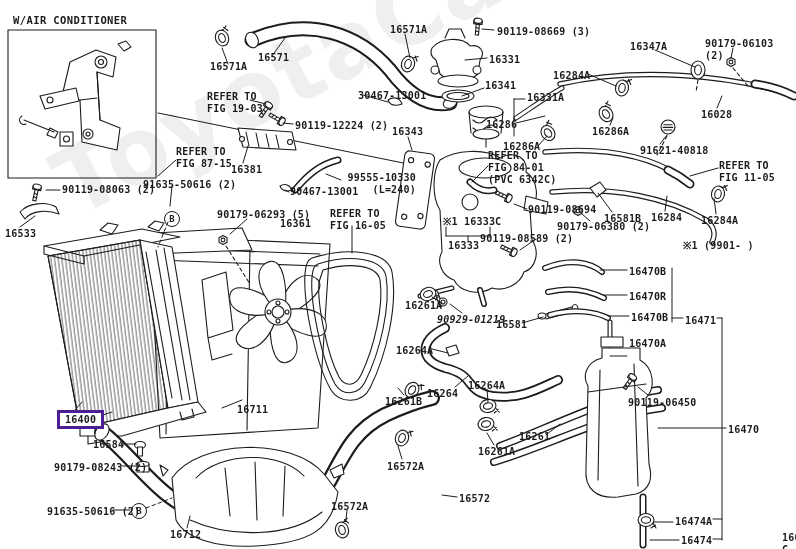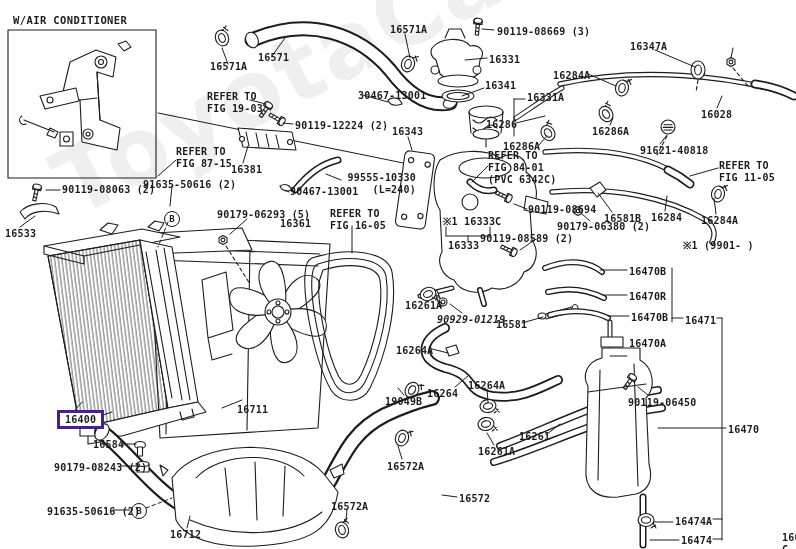--- a/index.html
+++ b/index.html
@@ -270,20 +270,21 @@
   </svg>
 
   <div id="label-layer">
       <div class="lbl title" style="left: 13px; top: 14px;">W/AIR CONDITIONER</div>
       <div class="lbl" style="left: 210px; top: 61px;">16571A</div>
       <div class="lbl" style="left: 258px; top: 52px;">16571</div>
       <div class="lbl" style="left: 390px; top: 24px;">16571A</div>
       <div class="lbl" style="left: 497px; top: 26px;">90119-08669 (3)</div>
       <div class="lbl" style="left: 489px; top: 54px;">16331</div>
       <div class="lbl" style="left: 630px; top: 41px;">16347A</div>
+      <div class="lbl" style="left: 705px; top: 38px;">90179-06103 (2)</div>
       <div class="lbl" style="left: 553px; top: 70px;">16284A</div>
       <div class="lbl" style="left: 485px; top: 80px;">16341</div>
       <div class="lbl" style="left: 527px; top: 92px;">16331A</div>
       <div class="lbl" style="left: 486px; top: 119px;">16286</div>
       <div class="lbl" style="left: 701px; top: 109px;">16028</div>
       <div class="lbl" style="left: 592px; top: 126px;">16286A</div>
       <div class="lbl" style="left: 640px; top: 145px;">91621-40818</div>
       <div class="lbl note" style="left: 719px; top: 160px;">REFER TO
 FIG 11-05</div>
       <div class="lbl note" style="left: 207px; top: 91px;">REFER TO
@@ -326,21 +327,21 @@
       <div class="lbl" style="left: 728px; top: 424px;">16470</div>
       <div class="lbl" style="left: 675px; top: 516px;">16474A</div>
       <div class="lbl" style="left: 681px; top: 535px;">16474</div>
       <div class="lbl code" style="left: 735px; top: 532px; margin-left: 47px;">160210-C</div>
       <div class="lbl" style="left: 405px; top: 300px;">16261A</div>
       <div class="lbl" style="left: 437px; top: 314px; font-style: italic;">90929-01219</div>
       <div class="lbl" style="left: 496px; top: 319px;">16581</div>
       <div class="lbl" style="left: 396px; top: 345px;">16264A</div>
       <div class="lbl" style="left: 427px; top: 388px;">16264</div>
       <div class="lbl" style="left: 468px; top: 380px;">16264A</div>
-      <div class="lbl" style="left: 385px; top: 396px;">19049B</div>
+      <div class="lbl" style="left: 385px; top: 396px;">16261B</div>
       <div class="lbl" style="left: 519px; top: 431px;">16261</div>
       <div class="lbl" style="left: 478px; top: 446px;">16261A</div>
       <div class="lbl" style="left: 387px; top: 461px;">16572A</div>
       <div class="lbl" style="left: 459px; top: 493px;">16572</div>
       <div class="lbl" style="left: 331px; top: 501px;">16572A</div>
       <div class="lbl boxed" style="left: 57px; top: 410px;">16400</div>
       <div class="lbl" style="left: 93px; top: 439px;">16584</div>
       <div class="lbl" style="left: 54px; top: 462px;">90179-08243 (2)</div>
       <div class="lbl" style="left: 47px; top: 506px;">91635-50616 (2)</div>
       <div class="lbl" style="left: 170px; top: 529px;">16712</div>

